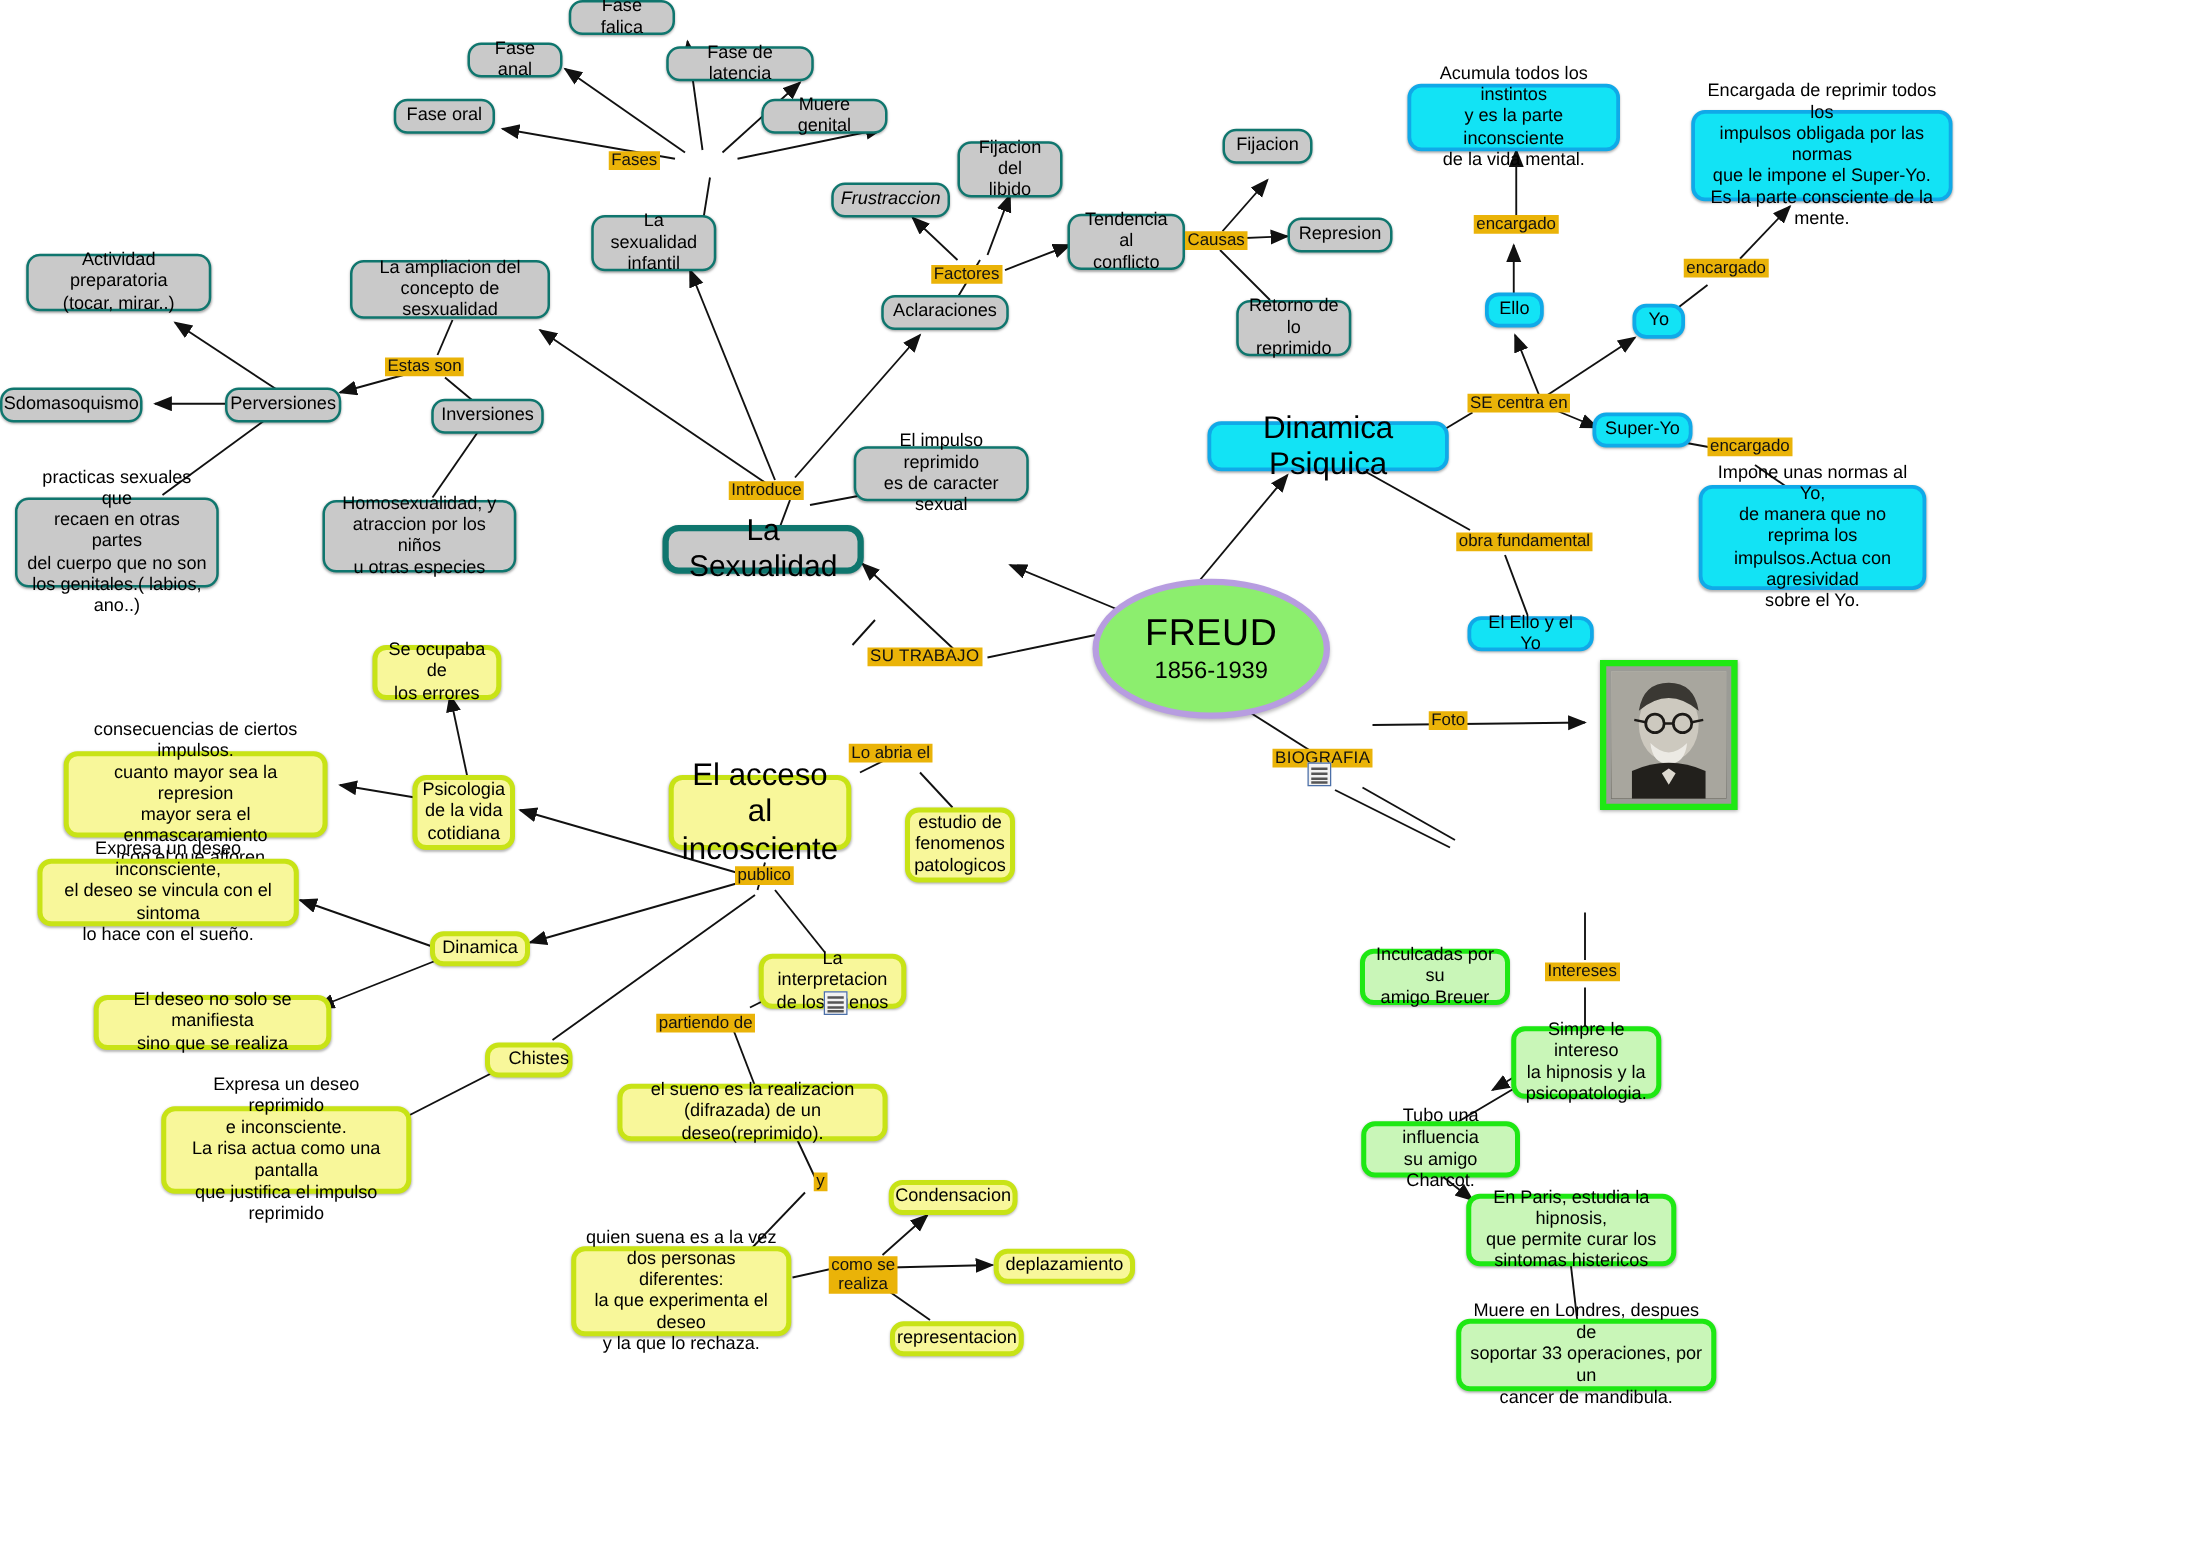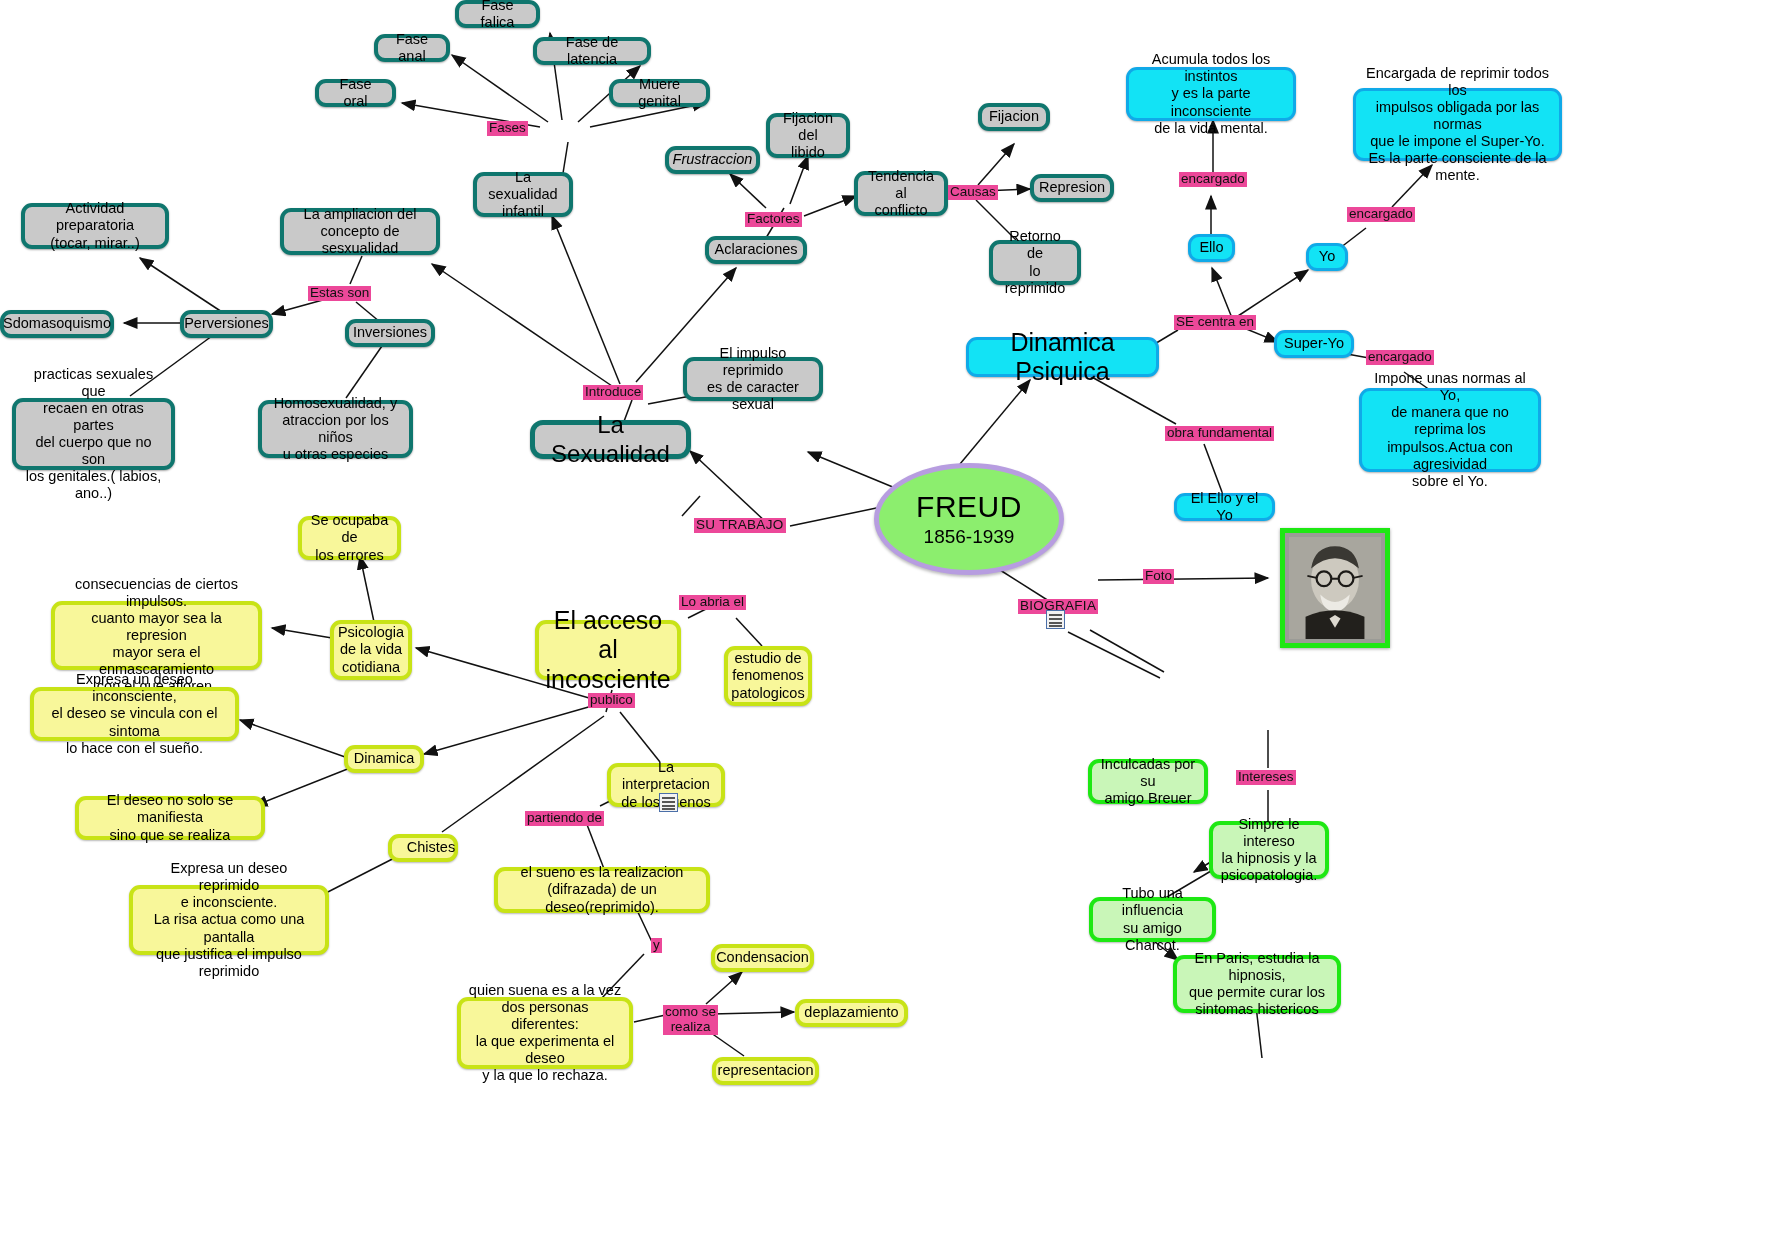--- a/index.html
+++ b/index.html
@@ -20,21 +20,21 @@
     text-align:center;
     color:#000;
     line-height:1.18;
     border-radius:11px;
     padding:4px 7px;
     white-space:pre-line;
   }
   
   .n-pink{
     background:#c9c9c9;
-    border:4px solid #0f766e;
+    border:2px solid #0f766e;
     box-shadow:0 1px 2px rgba(0,0,0,.35);
     font-size:14.5px;
   }
   .n-pink.big{font-size:24px;border-width:5px;border-radius:13px;}
   
   .n-cyan{
     background:#12e3f5;
     border:3px solid #10a9e8;
     box-shadow:0 1px 2px rgba(0,0,0,.3);
     font-size:14.5px;
@@ -63,21 +63,21 @@
     display:flex;flex-direction:column;align-items:center;justify-content:center;
     box-shadow:0 2px 3px rgba(0,0,0,.25);
   }
   .n-center .t1{font-size:30px;letter-spacing:.5px;}
   .n-center .t2{font-size:19px;margin-top:2px;}
 
   .edge-label{
     position:absolute;
     font-size:13.5px;
     color:#111;
-    background:#ec4899;
+    background:#eab308;
     padding:0 2px;
     white-space:pre-line;
     text-align:center;
     line-height:1.1;
   }
   .edge-label.caps{font-size:13.5px;letter-spacing:.3px;}
 
   .photo{
     position:absolute;
     border:5px solid #1ee813;
@@ -362,14 +362,17 @@
   <div class="node n-green" style="left:1088px;top:759px;width:120px;height:45px;">Inculcadas por su
 amigo Breuer</div>
   <div class="node n-green" style="left:1209px;top:821px;width:120px;height:58px;">Simpre le intereso
 la hipnosis y la
 psicopatologia.</div>
   <div class="node n-green" style="left:1089px;top:897px;width:127px;height:45px;">Tubo una influencia
 su amigo Charcot.</div>
   <div class="node n-green" style="left:1173px;top:955px;width:168px;height:58px;">En Paris, estudia la hipnosis,
 que permite curar los
 sintomas histericos</div>
+  <div class="node n-green" style="left:1165px;top:1055px;width:208px;height:58px;">Muere en Londres, despues de
+soportar 33 operaciones, por un
+cancer de mandibula.</div>
 
 </div>
 
 </body></html>

